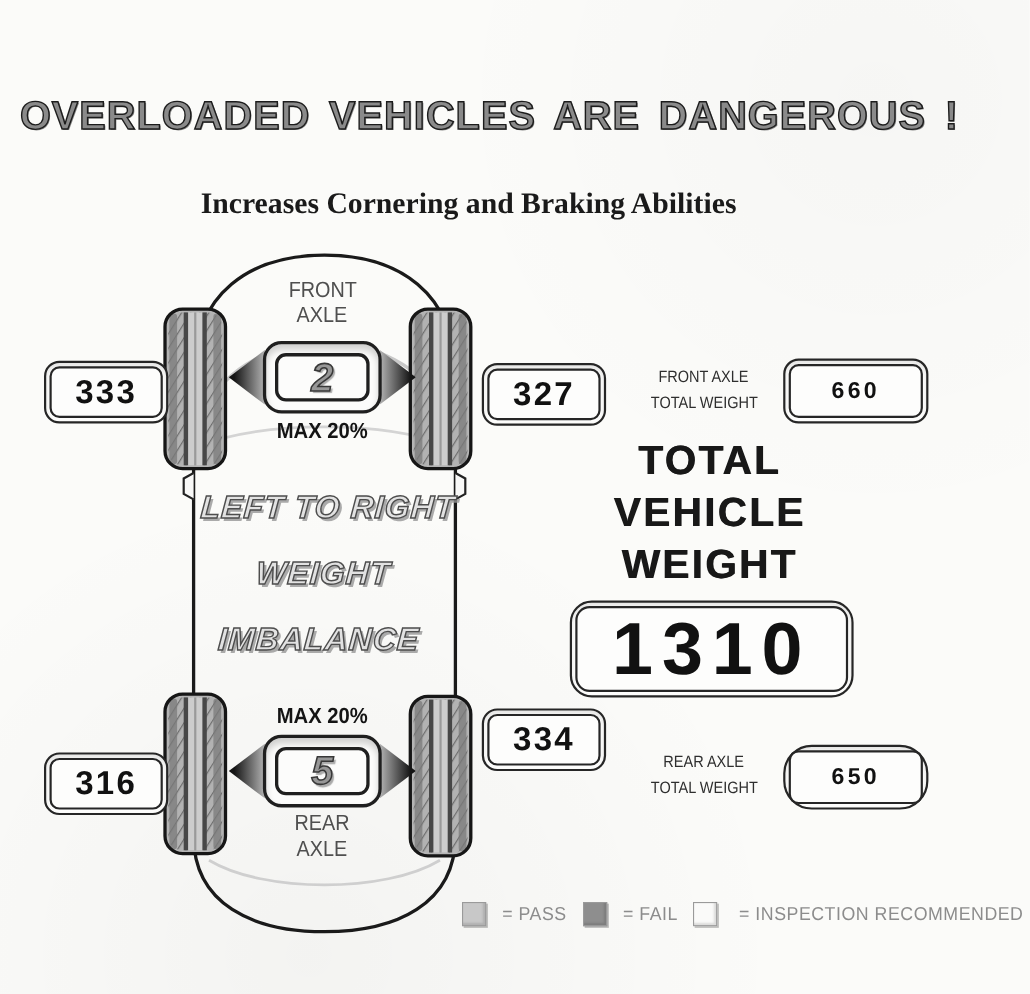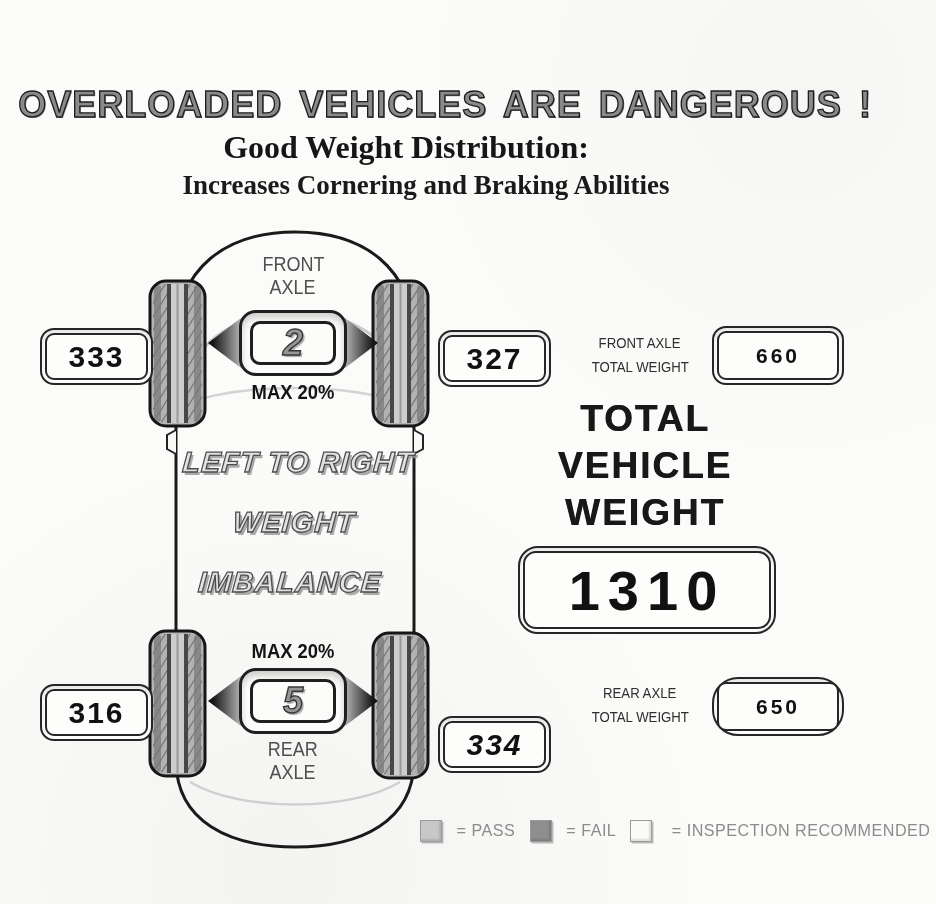--- a/index.html
+++ b/index.html
@@ -55,21 +55,21 @@
     width:100%;height:100%;
     box-sizing:border-box;
     display:flex;align-items:center;justify-content:center;
     background:#fdfdfc;
   }
   .wheel-box{width:103px;height:47px;}
   .wheel-box .inner{font-size:30px;font-weight:800;letter-spacing:2px;color:#111;}
   .total-box{width:122px;height:49px;}
   .total-box .inner{font-size:21px;font-weight:800;letter-spacing:3px;color:#111;}
   .grand-box{width:248px;height:78px;border-radius:20px;}
-  .grand-box .inner{border-radius:13px;font-size:56px;font-weight:800;letter-spacing:8px;color:#111;}
+  .grand-box .inner{border-radius:13px;font-size:67px;font-weight:800;letter-spacing:8px;color:#111;}
 
   
   .axle-widget{width:170px;height:66px;}
   .aw-outer{
     position:absolute;left:31px;right:31px;top:0;bottom:0;
     border:3px solid #1f1f1f;border-radius:17px;
     background:#fcfcfb;
     box-shadow:inset 0 5px 7px rgba(0,0,0,.18);
   }
   .aw-inner{
@@ -143,21 +143,20 @@
     border:1.5px solid #9a9a9a;
     box-shadow:1.5px 1.5px 0 rgba(0,0,0,.25), inset -2px -2px 2px rgba(0,0,0,.12);
   }
 </style>
 </head>
 <body>
 
 <div class="page">
 
   <div class="abs main-title">OVERLOADED VEHICLES ARE DANGEROUS !</div>
-  <div class="abs sub-title">Good Weight Distribution:</div>
   <div class="abs tagline">Increases Cornering and Braking Abilities</div>
 
   <svg class="abs" style="left:128px;top:220px;" width="334" height="640" viewBox="0 0 334 640">
     <defs>
       <pattern id="tread" patternUnits="userSpaceOnUse" width="7" height="7" patternTransform="rotate(32)">
         <rect width="7" height="7" fill="#b2b2b2"></rect>
         <line x1="0" y1="0" x2="0" y2="7" stroke="#6e6e6e" stroke-width="2.2"></line>
       </pattern>
       <g id="tire">
         <rect x="0" y="0" width="55" height="145" rx="16" fill="#b5b5b5"></rect>
@@ -234,21 +233,21 @@
 
   <div class="abs dbox wheel-box" style="left:40px;top:328px;">
     <div class="inner">333</div>
   </div>
   <div class="abs dbox wheel-box" style="left:438px;top:330px;">
     <div class="inner">327</div>
   </div>
   <div class="abs dbox wheel-box" style="left:40px;top:684px;">
     <div class="inner">316</div>
   </div>
-  <div class="abs dbox wheel-box" style="left:438px;top:716px;font-style:italic;">
+  <div class="abs dbox wheel-box" style="left:438px;top:644px;">
     <div class="inner">334</div>
   </div>
 
   <div class="abs axle-total-label" style="left:565px;top:331px;">
     <span>FRONT AXLE</span><br>
     <span>TOTAL WEIGHT</span>
   </div>
   <div class="abs dbox total-box" style="left:712px;top:326px;">
     <div class="inner">660</div>
   </div>

